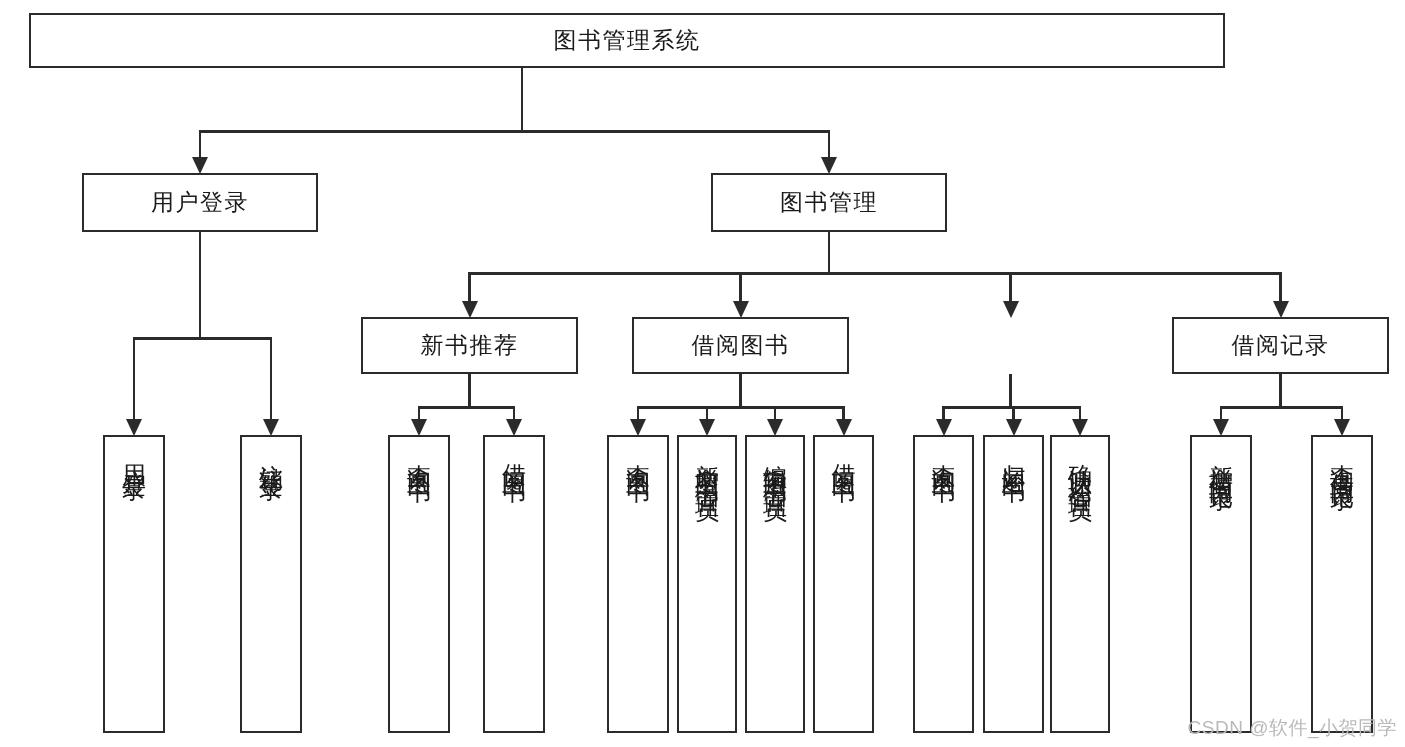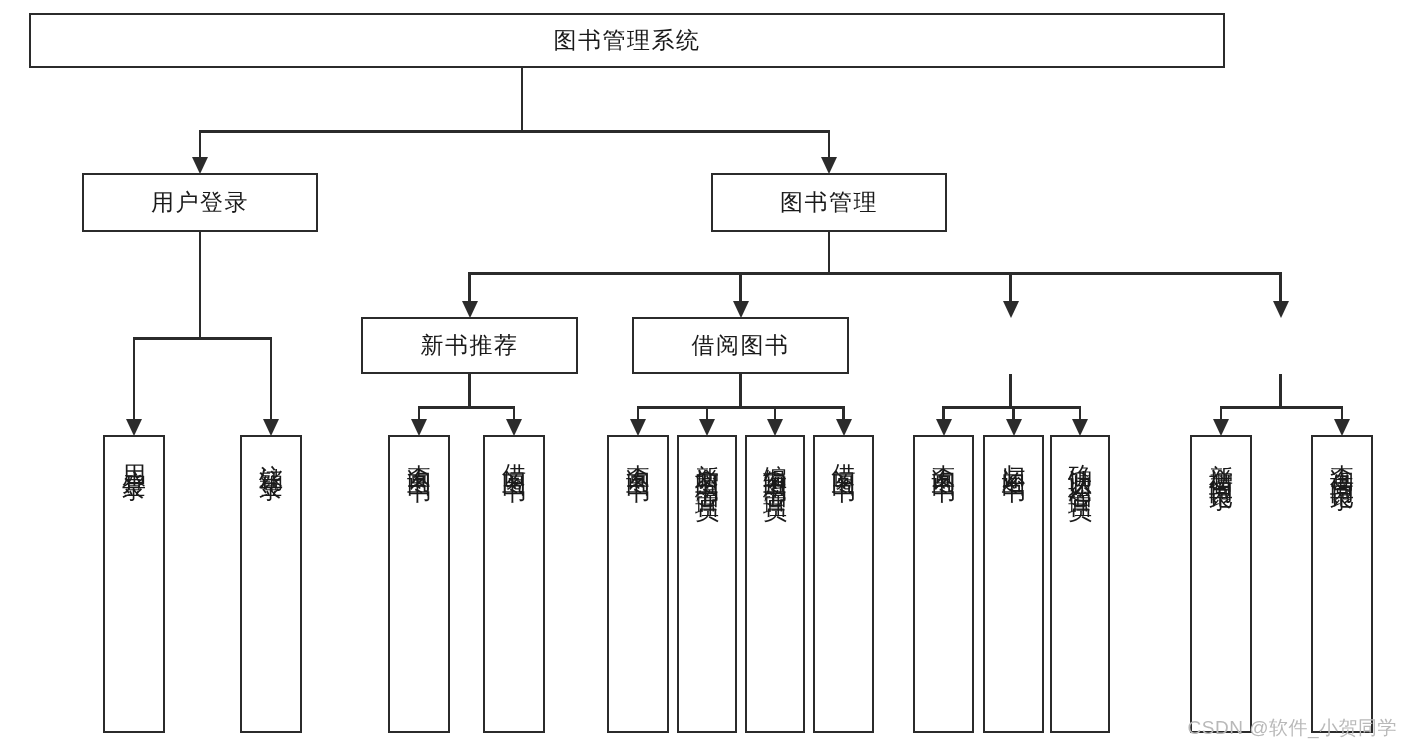--- a/index.html
+++ b/index.html
@@ -89,20 +89,23 @@
     </div>
     <div class="node horiz" style="left: 711px; top: 173px; width: 236px; height: 59px;">
       <span class="label">图书管理</span>
     </div>
     <div class="node horiz" style="left: 361px; top: 317px; width: 217px; height: 57px;">
       <span class="label">新书推荐</span>
     </div>
     <div class="node horiz" style="left: 632px; top: 317px; width: 217px; height: 57px;">
       <span class="label">借阅图书</span>
     </div>
+    <div class="node horiz" style="left: 1172px; top: 317px; width: 217px; height: 57px;">
+      <span class="label">借阅记录</span>
+    </div>
     <div class="node vert" style="left: 103px; top: 435px; width: 62px; height: 298px;">
       <span class="label">用户登录</span>
     </div>
     <div class="node vert" style="left: 240px; top: 435px; width: 62px; height: 298px;">
       <span class="label">注销登录</span>
     </div>
     <div class="node vert" style="left: 388px; top: 435px; width: 62px; height: 298px;">
       <span class="label">查询图书</span>
     </div>
     <div class="node vert" style="left: 483px; top: 435px; width: 62px; height: 298px;">

